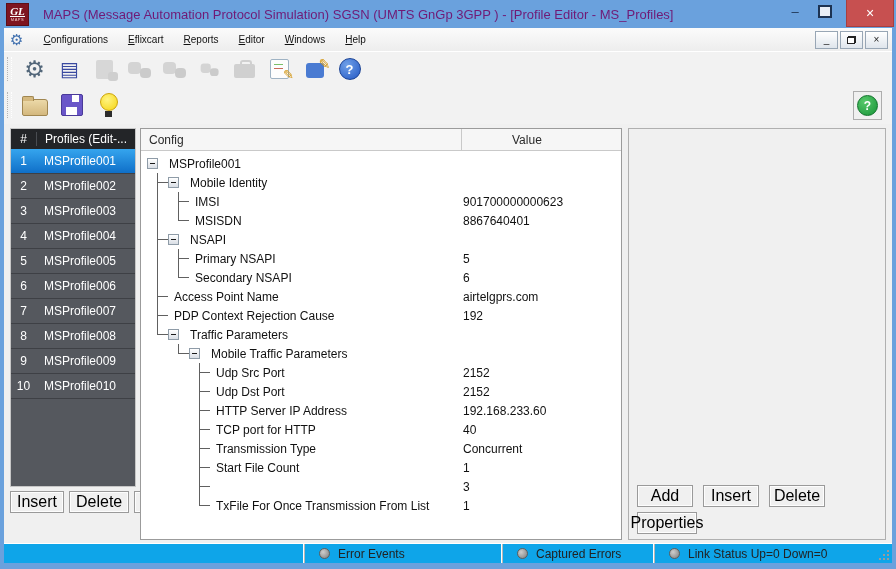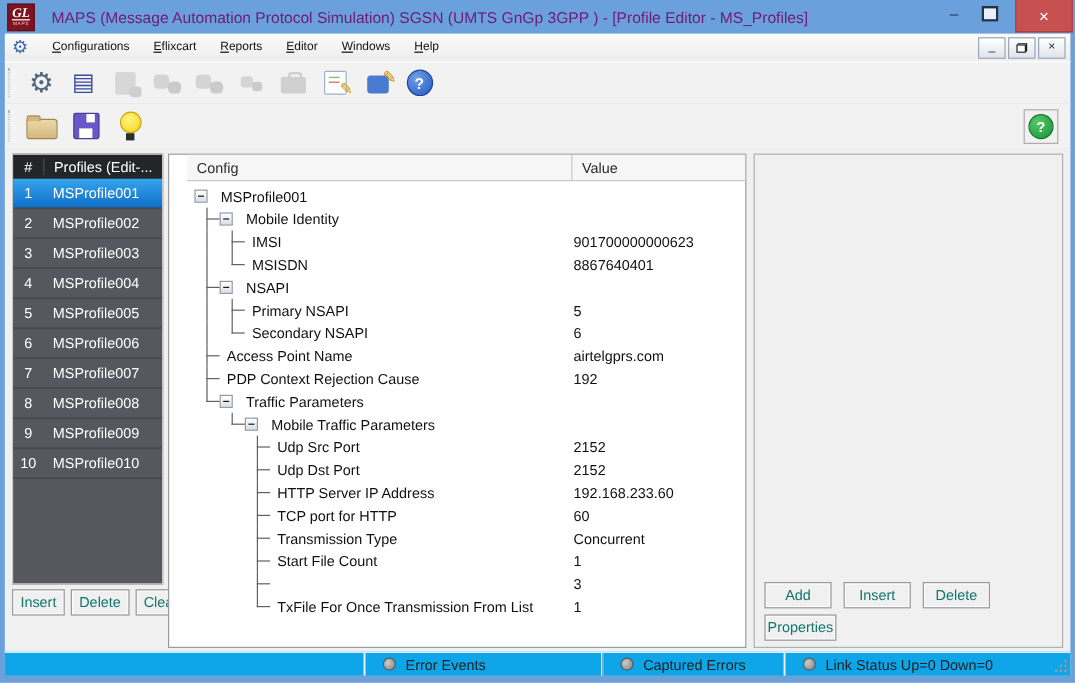--- a/index.html
+++ b/index.html
@@ -79,27 +79,27 @@
   .llist{height:357px;background:#55585e;border:1px solid #c6c6c6;overflow:hidden;}
   .lheader{height:20px;background:#232528;color:#fff;display:flex;align-items:center;font-size:12px;}
   .lh-num{width:25px;text-align:center;border-right:1px solid #4a4d52;}
   .lh-name{flex:1;text-align:center;white-space:nowrap;overflow:hidden;}
   .lrow{height:24px;display:flex;align-items:center;color:#fff;font-size:12px;border-bottom:1px solid #3e4045;background:#55585e;}
   .lrow.sel{background:linear-gradient(#35a5ee,#0f6fc8);}
   .lrow-num{width:25px;text-align:center;}
   .lrow-name{margin-left:8px;white-space:nowrap;}
   .lbtns{display:flex;gap:5px;margin-top:4px;}
   .btn{background:#f0f0f0;border:1px solid #9a9a9a;box-shadow:inset 0 0 0 1px #fdfdfd;
-    font-size:12px;color:#0f766e;height:22px;display:flex;align-items:center;justify-content:center;font-family:inherit;}
+    font-size:16px;color:#000000;height:22px;display:flex;align-items:center;justify-content:center;font-family:inherit;}
   .lbtns .btn{flex:1;}
   
-  .tpanel{position:absolute;left:136px;top:4px;width:482px;height:412px;background:#fff;border:1px solid #9b9b9b;box-sizing:border-box;padding-left:15px;}
+  .tpanel{position:absolute;left:136px;top:4px;width:482px;height:412px;background:#fff;border:1px solid #9b9b9b;box-sizing:border-box;}
   .thead{height:21px;display:flex;background:#f6f6f6;border-bottom:1px solid #c9c9c9;font-size:12px;color:#2a2a2a;align-items:center;}
   .th-config{width:321px;border-right:1px solid #c9c9c9;padding-left:8px;box-sizing:border-box;height:100%;display:flex;align-items:center;}
-  .th-value{flex:1;padding-left:8px;height:100%;display:flex;align-items:center;}
+  .th-value{flex:1;padding-left:8px;height:100%;display:flex;align-items:center;margin-left:42px;}
   .trows{padding-top:3px;}
   .trow{position:relative;height:19px;display:flex;align-items:center;padding-left:6px;font-size:12px;color:#111;}
   .pcell{position:relative;width:21px;height:19px;flex:none;}
   .c-vl::before,.c-te::before{content:"";position:absolute;left:10px;top:0;bottom:0;width:1px;background:#606060;}
   .c-co::before{content:"";position:absolute;left:10px;top:0;height:10px;width:1px;background:#606060;}
   .c-te::after,.c-co::after{content:"";position:absolute;left:10px;top:9px;right:0;height:1px;background:#606060;}
   .expbox{position:relative;width:11px;height:11px;flex:none;border:1px solid #8e9ba7;margin-right:5px;
     background:linear-gradient(#ffffff,#d9dee5);box-sizing:border-box;}
   .expbox::after{content:"";position:absolute;left:2px;right:2px;top:4px;height:1px;background:#1a1a1a;}
   .tlabel{margin-left:6px;white-space:nowrap;}
@@ -360,21 +360,21 @@
           <span class="pcell c-sp"></span>
           <span class="pcell c-te"></span>
           <span class="tlabel">HTTP Server IP Address</span>
           <span class="tvalue">192.168.233.60</span>
         </div>
         <div class="trow">
           <span class="pcell c-sp"></span>
           <span class="pcell c-sp"></span>
           <span class="pcell c-te"></span>
           <span class="tlabel">TCP port for HTTP</span>
-          <span class="tvalue">60</span>
+          <span class="tvalue">40</span>
         </div>
         <div class="trow">
           <span class="pcell c-sp"></span>
           <span class="pcell c-sp"></span>
           <span class="pcell c-te"></span>
           <span class="tlabel">Transmission Type</span>
           <span class="tvalue">Concurrent</span>
         </div>
         <div class="trow">
           <span class="pcell c-sp"></span>

